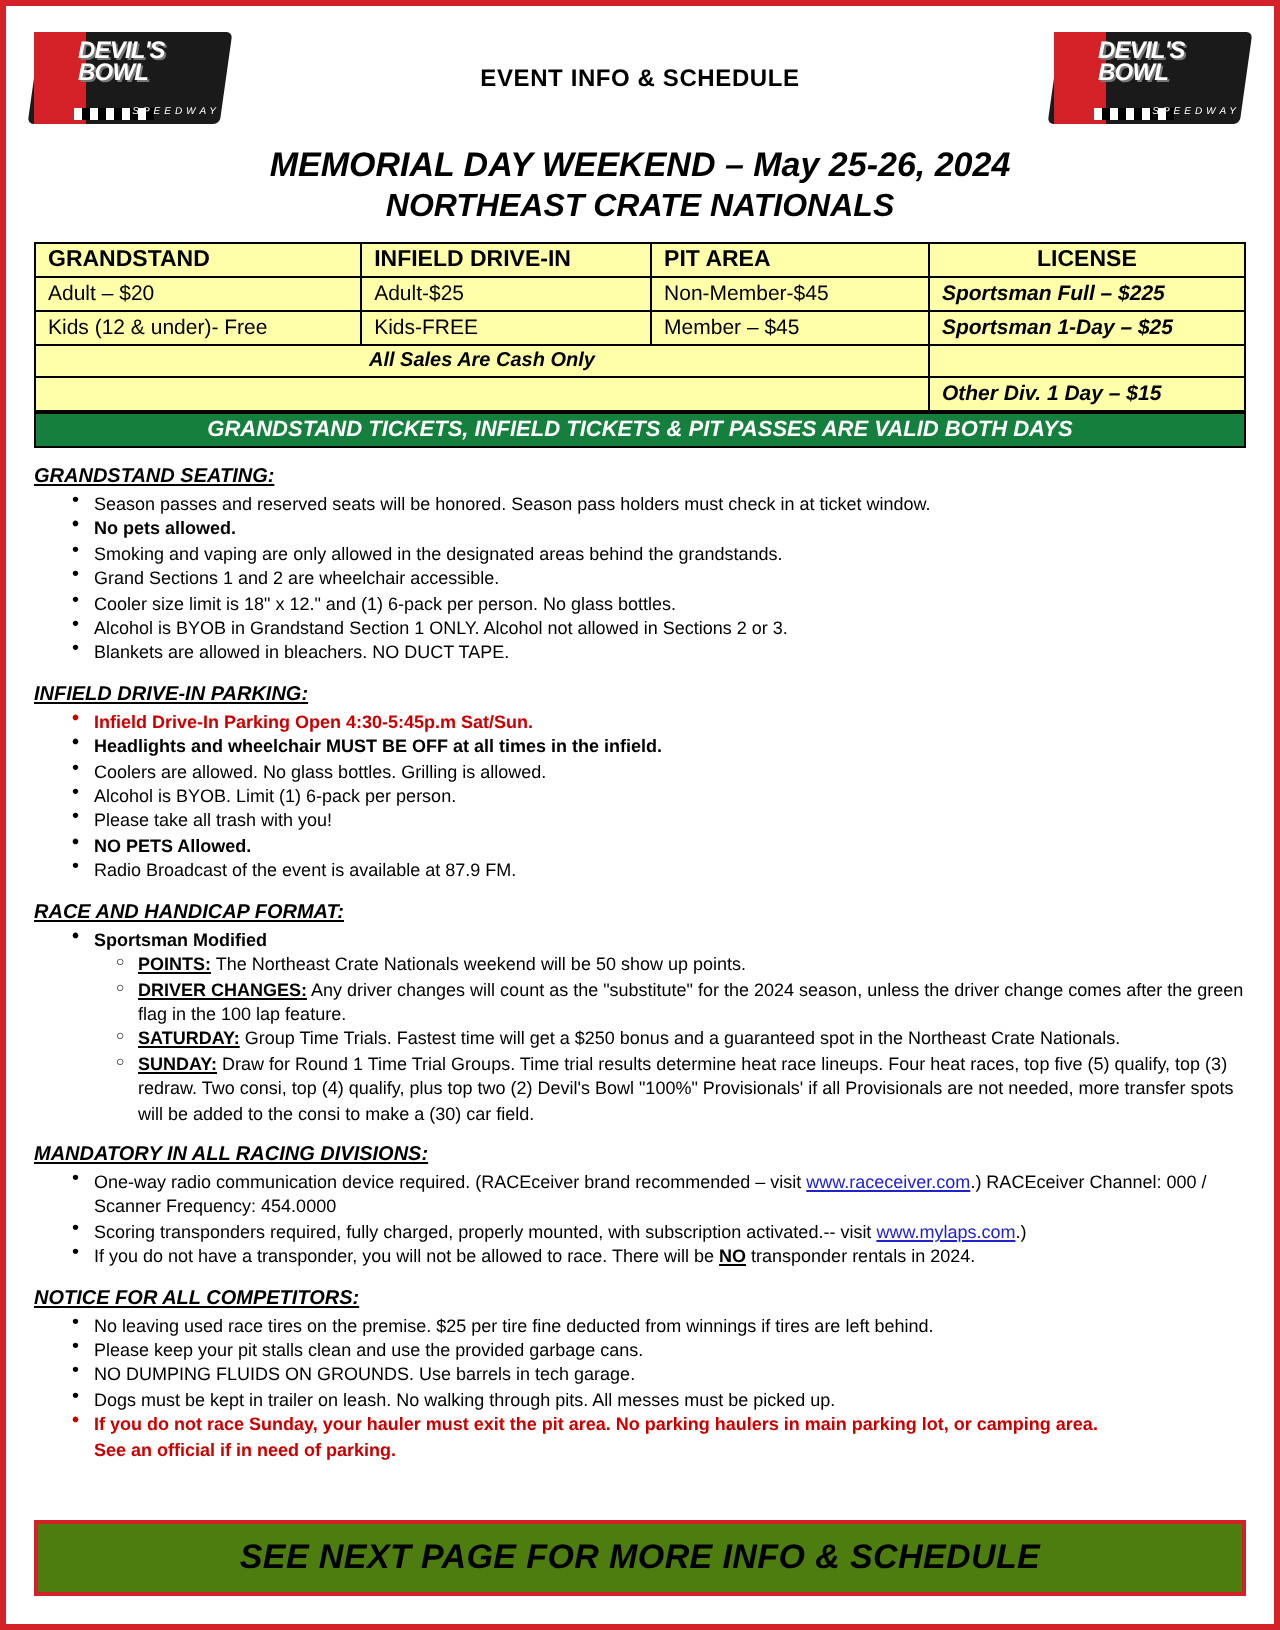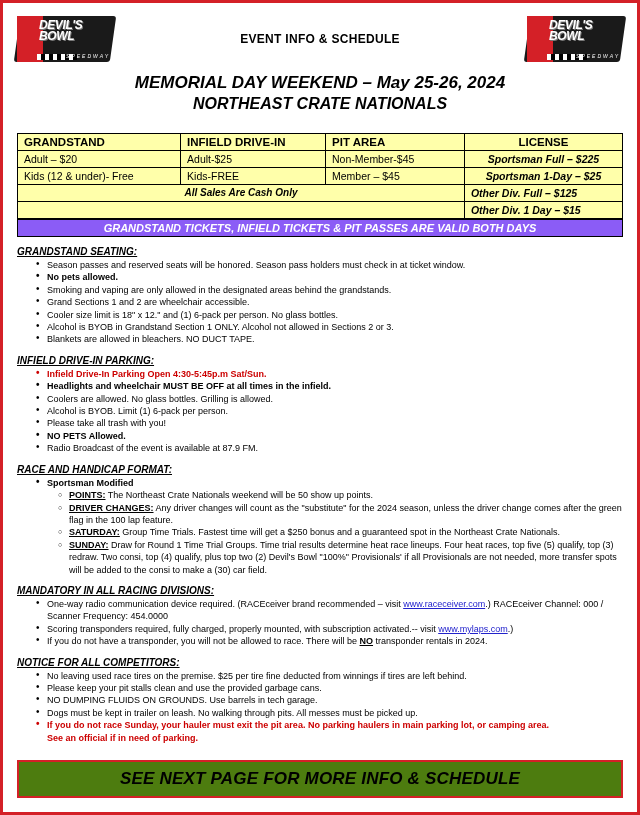--- a/index.html
+++ b/index.html
@@ -59,51 +59,51 @@
   .evt1{
     text-align:center;font-size:17px;font-weight:bold;font-style:italic;
     margin-top:8px;
   }
   .evt2{
     text-align:center;font-size:16px;font-weight:bold;font-style:italic;
     margin-top:2px;
   }
   
   .ptable{
-    margin-top:20px;
+    margin-top:8px;
     border:1.5px solid #000;
     background:#ffffaa;
     font-size:10.5px;
   }
   .prow{display:flex;border-bottom:1px solid #000;}
   .prow:last-child{border-bottom:none;}
   .pcell{
     padding:2px 6px;
     border-right:1px solid #000;
     box-sizing:border-box;
   }
   .pcell:last-child{border-right:none;}
   .c1{width:27%;}
   .c2{width:24%;}
   .c3{width:23%;}
-  .c4{width:26%;text-align:center;}
+  .c4{width:26%;}
   .phead{
     font-weight:bold;font-size:11.5px;text-align:center;
   }
   .phead .c1,.phead .c2,.phead .c3{text-align:left;}
   .phead .c1{text-align:left;}
   .phead .c4{text-align:center;}
   .ital{font-style:italic;font-weight:bold;}
   .allsales{
     width:74%;text-align:center;font-style:italic;font-weight:bold;font-size:10px;
     border-right:1px solid #000;padding:2px 6px;box-sizing:border-box;
   }
   .lastcell{width:26%;padding:2px 6px;box-sizing:border-box;}
   .redbar{
-    background:#8b5cf6;color:#fff;text-align:center;
+    background:#15803d;color:#fff;text-align:center;
     font-style:italic;font-weight:bold;font-size:11px;
     padding:2px 0;border-top:1.5px solid #000;
   }
   
   .sect{margin-top:9px;}
   .sect-title{
     font-size:10px;font-weight:bold;font-style:italic;
     text-decoration:underline;
   }
   ul.bul{
@@ -181,21 +181,20 @@
       <div class="pcell c4 ital">Sportsman Full – $225</div>
     </div>
     <div class="prow">
       <div class="pcell c1">Kids (12 &amp; under)- Free</div>
       <div class="pcell c2">Kids-FREE</div>
       <div class="pcell c3">Member – $45</div>
       <div class="pcell c4 ital">Sportsman 1-Day – $25</div>
     </div>
     <div class="prow">
       <div class="allsales">All Sales Are Cash Only</div>
-      <div class="lastcell ital">Other Div. Full – $125</div>
     </div>
     <div class="prow">
       <div class="allsales">&nbsp;</div>
       <div class="lastcell ital">Other Div. 1 Day –  $15</div>
     </div>
     <div class="redbar">GRANDSTAND TICKETS, INFIELD TICKETS &amp; PIT PASSES ARE VALID BOTH DAYS</div>
   </div>
 
   <div class="sect">
     <div class="sect-title">GRANDSTAND SEATING:</div>

